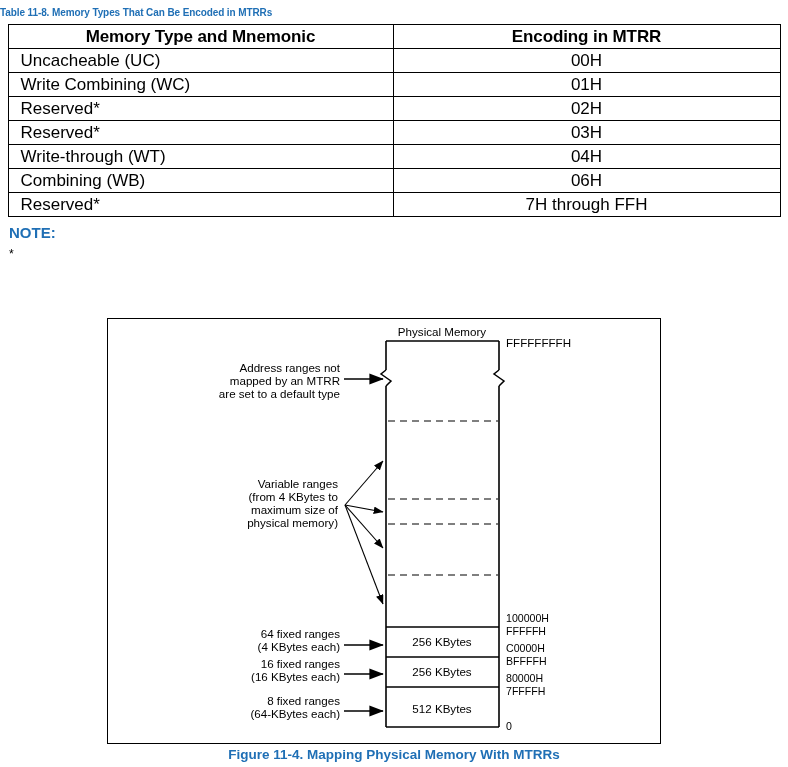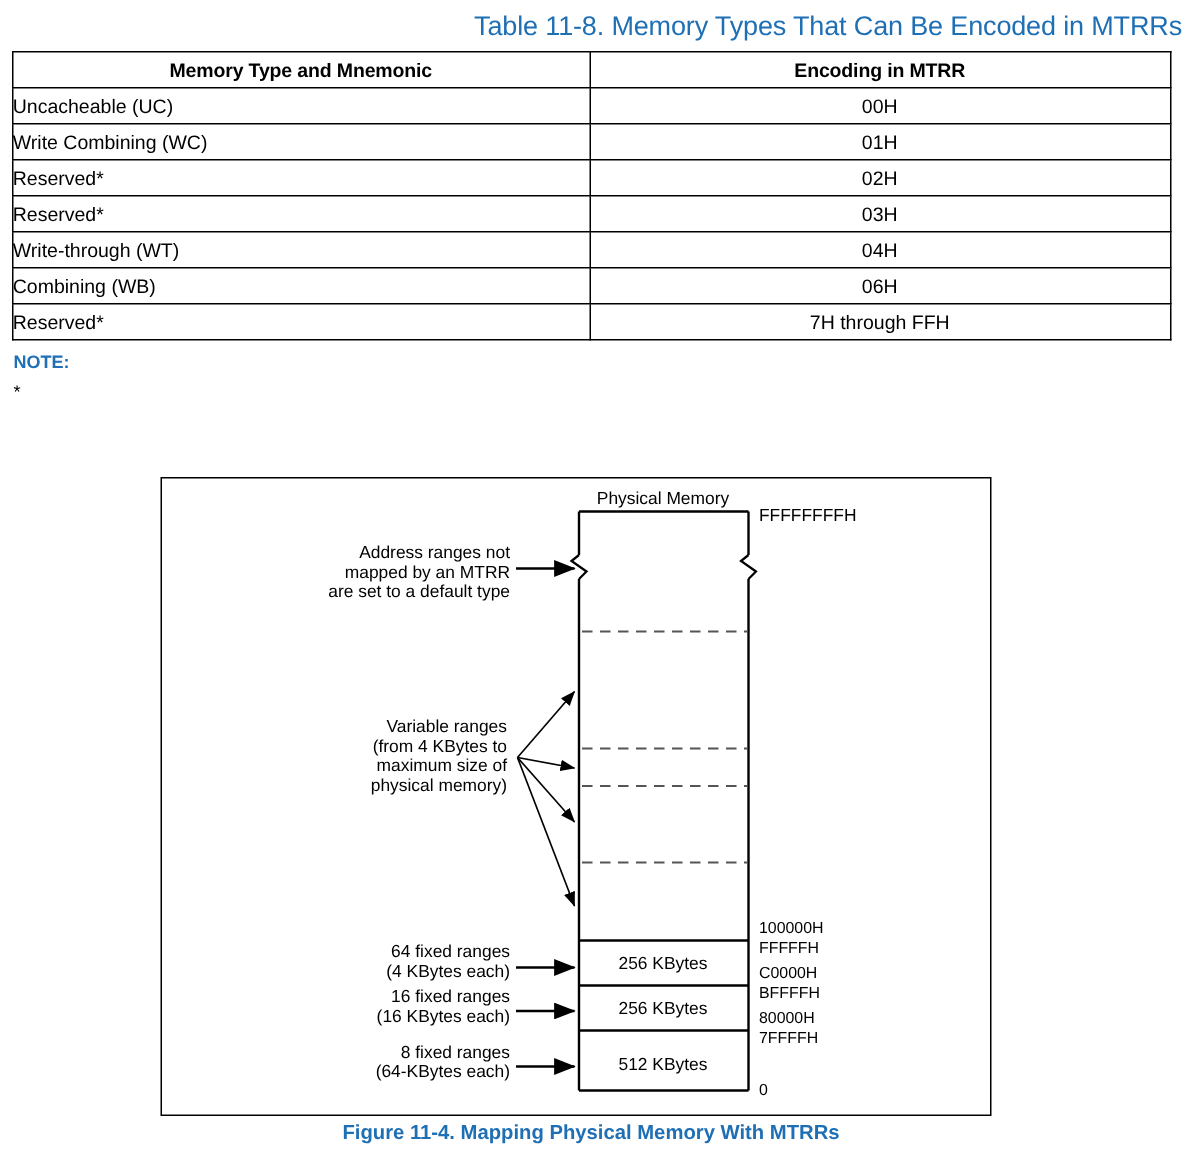--- a/index.html
+++ b/index.html
@@ -12,54 +12,54 @@
     width: 788px;
     height: 767px;
     position: relative;
     font-family: "Liberation Sans", sans-serif;
     color: #000000;
     overflow: hidden;
   }
 
   
   .table-caption {
-    text-align: right;
+    text-align: left;
     color: #1F6FB5;
-    font-weight: normal;
-    font-size: 18px;
+    font-weight: bold;
+    font-size: 10px;
     letter-spacing: -0.1px;
     padding-top: 7px;
     padding-bottom: 6px;
   }
   table.mtrr {
     border-collapse: collapse;
     width: 772px;
     margin: 0 auto;
     table-layout: fixed;
   }
   table.mtrr th, table.mtrr td {
     border: 1px solid #000000;
     height: 23px;
-    font-size: 13px;
-    padding: 0 0;
+    font-size: 17px;
+    padding: 0 12px;
   }
   table.mtrr th {
     text-align: center;
     font-weight: bold;
     letter-spacing: -0.1px;
   }
   table.mtrr col.c1 { width: 385px; }
   table.mtrr col.c2 { width: 387px; }
   td.type-cell { text-align: left; }
   td.enc-cell  { text-align: center; margin-left: 21px; }
 
   .note-head {
     color: #1F6FB5;
     font-weight: bold;
-    font-size: 12px;
+    font-size: 15px;
     margin: 7px 0 0 9px;
   }
   .note-body {
     font-size: 12.2px;
     margin: 6px 0 0 9px;
     display: flex;
   }
   .note-star { width: 26px; }
 
   

